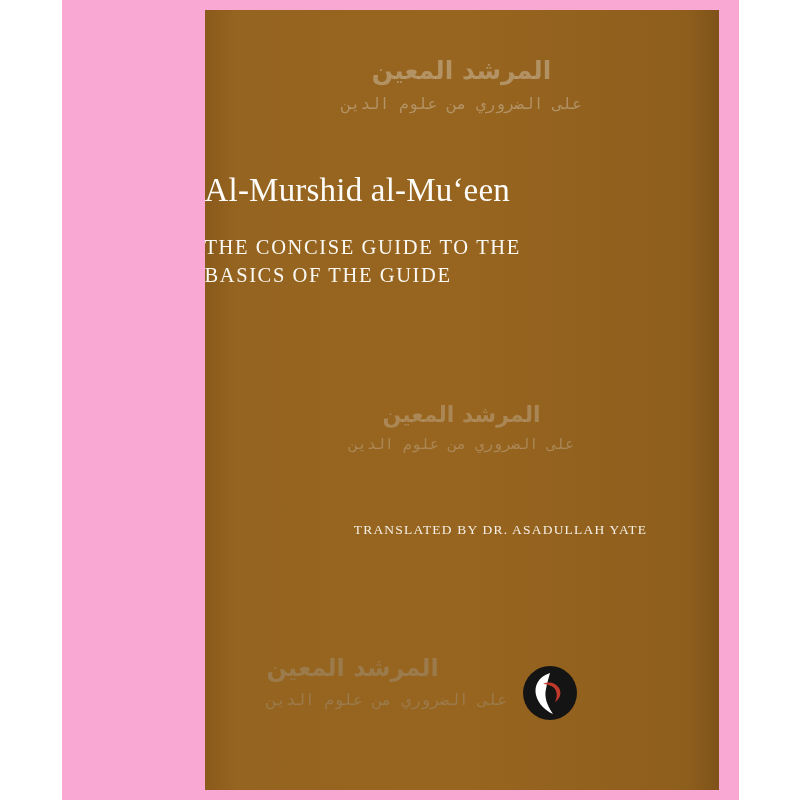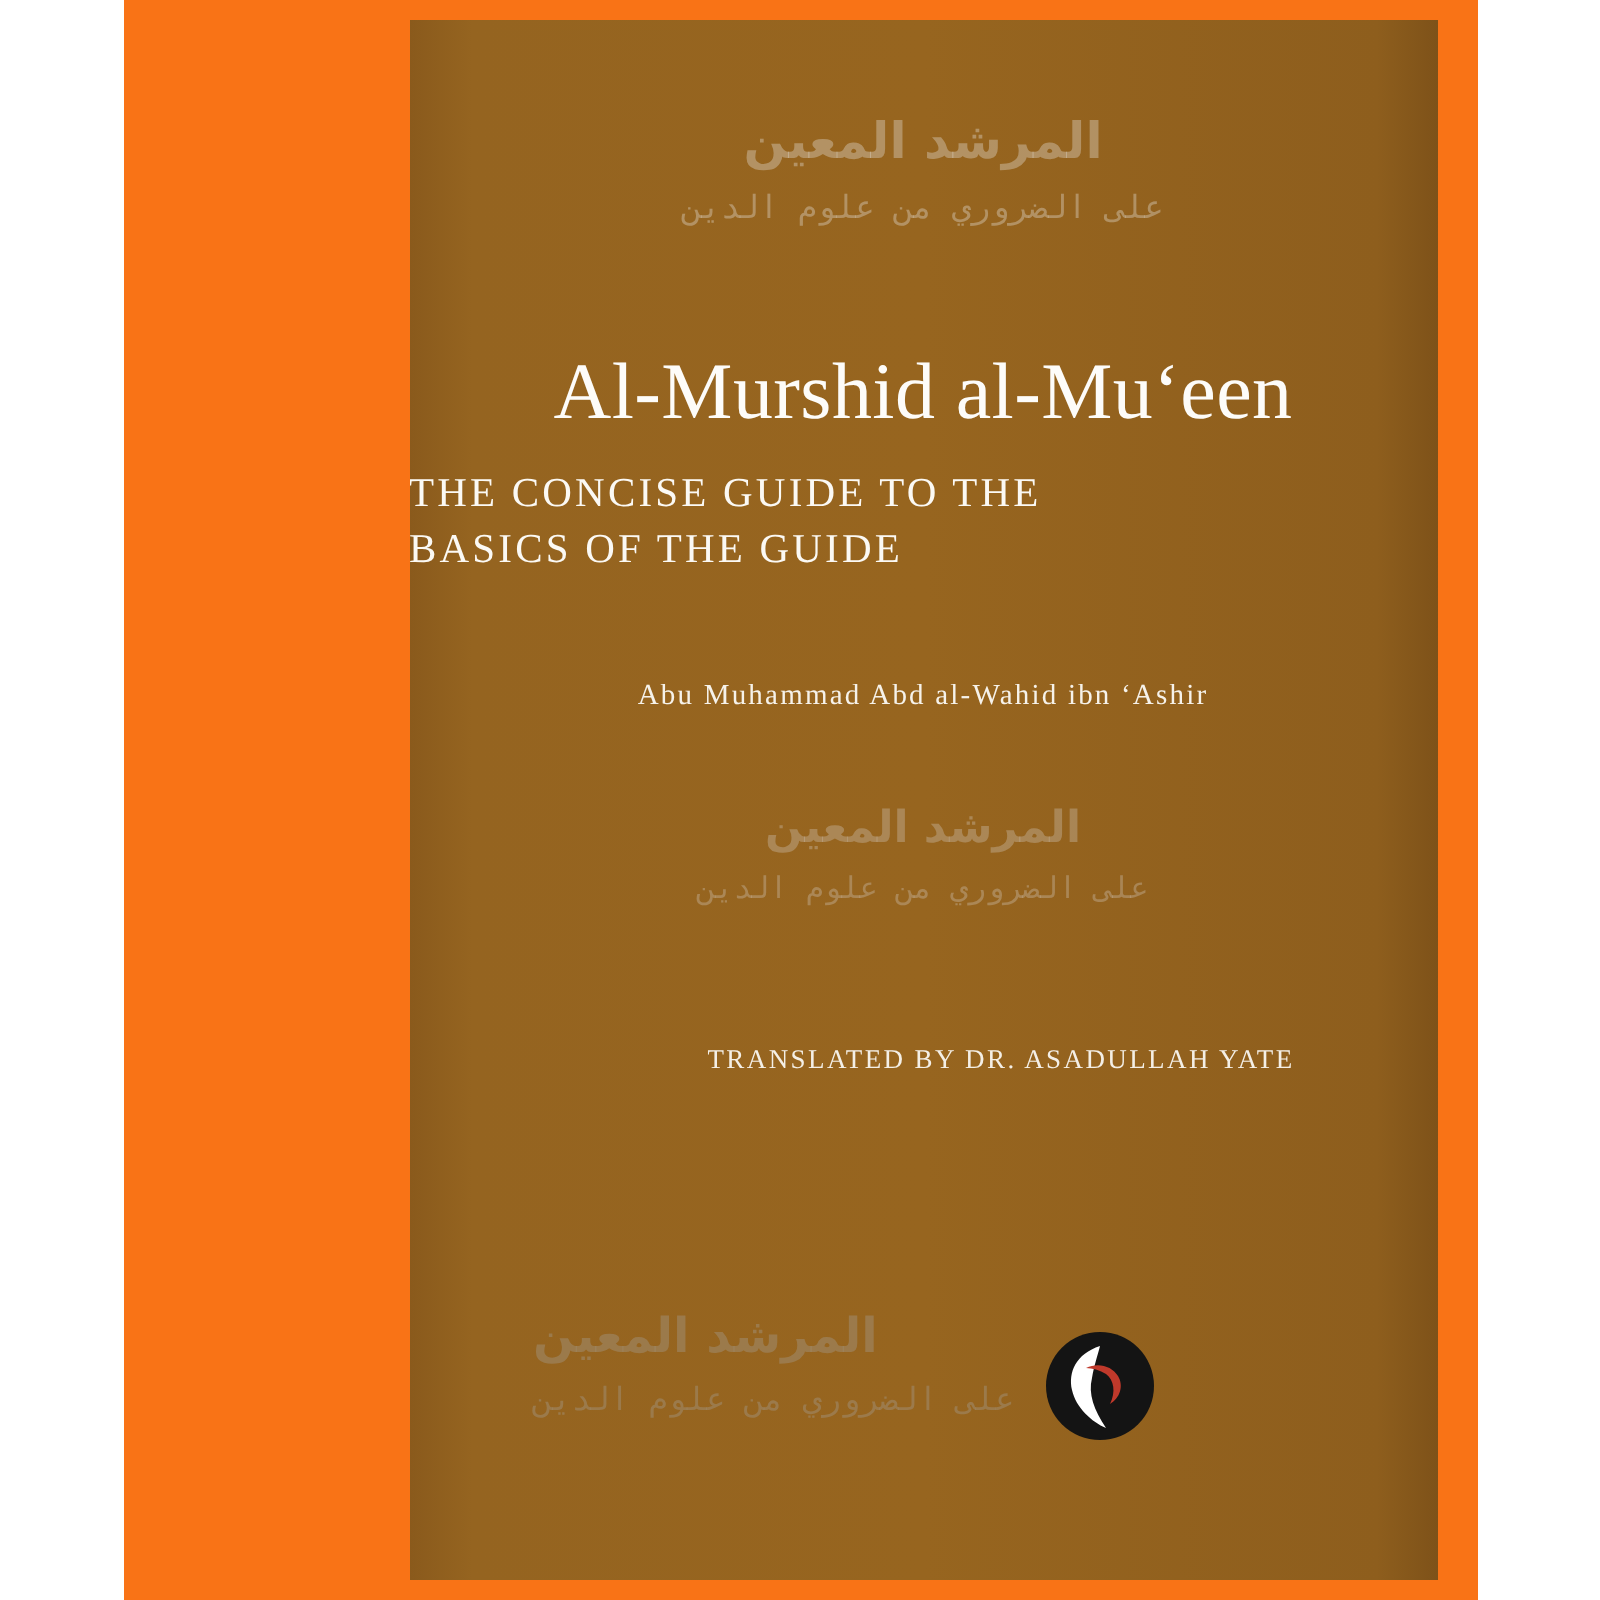--- a/index.html
+++ b/index.html
@@ -13,21 +13,21 @@
   body {
     font-family: "Liberation Serif", serif;
     display: flex;
     align-items: center;
     justify-content: center;
   }
 
   .page {
     width: 677px;
     height: 800px;
-    background: #f97316;
+    background: #f9a8d4;
     position: relative;
   }
 
   
   .cover {
     position: absolute;
     left: 143px;
     top: 10px;
     width: 514px;
     height: 780px;
@@ -74,23 +74,22 @@
     width: auto;
   }
   .mark-bottom .line2 { font-size: 16px; margin-top: 2px; }
 
   
   .title-main {
     position: absolute;
     top: 162px;
     left: 0;
     width: 100%;
-    text-align: center;
     color: #fdfcf9;
-    font-size: 40px;
+    font-size: 33px;
     font-family: "Liberation Serif", serif;
     letter-spacing: 0.2px;
   }
 
   .title-sub {
     position: absolute;
     top: 224px;
     left: 0;
     width: 100%;
     text-align: left;
@@ -166,21 +165,20 @@
       <span class="line2">على الضروري من علوم الدين</span>
     </div>
 
     <div class="title-main">Al-Murshid al-Mu‘een</div>
 
     <div class="title-sub">
       <span class="l1">THE CONCISE GUIDE TO THE</span>
       <span class="l2">BASICS OF THE GUIDE</span>
     </div>
 
-    <div class="author">Abu Muhammad Abd al-Wahid ibn ‘Ashir</div>
 
     <div class="arabic-mark mark-mid">
       <span class="line1">المرشد المعين</span>
       <span class="line2">على الضروري من علوم الدين</span>
     </div>
 
     <div class="translator">TRANSLATED BY DR. ASADULLAH YATE</div>
 
     <div class="arabic-mark mark-bottom">
       <span class="line1">المرشد المعين</span>

